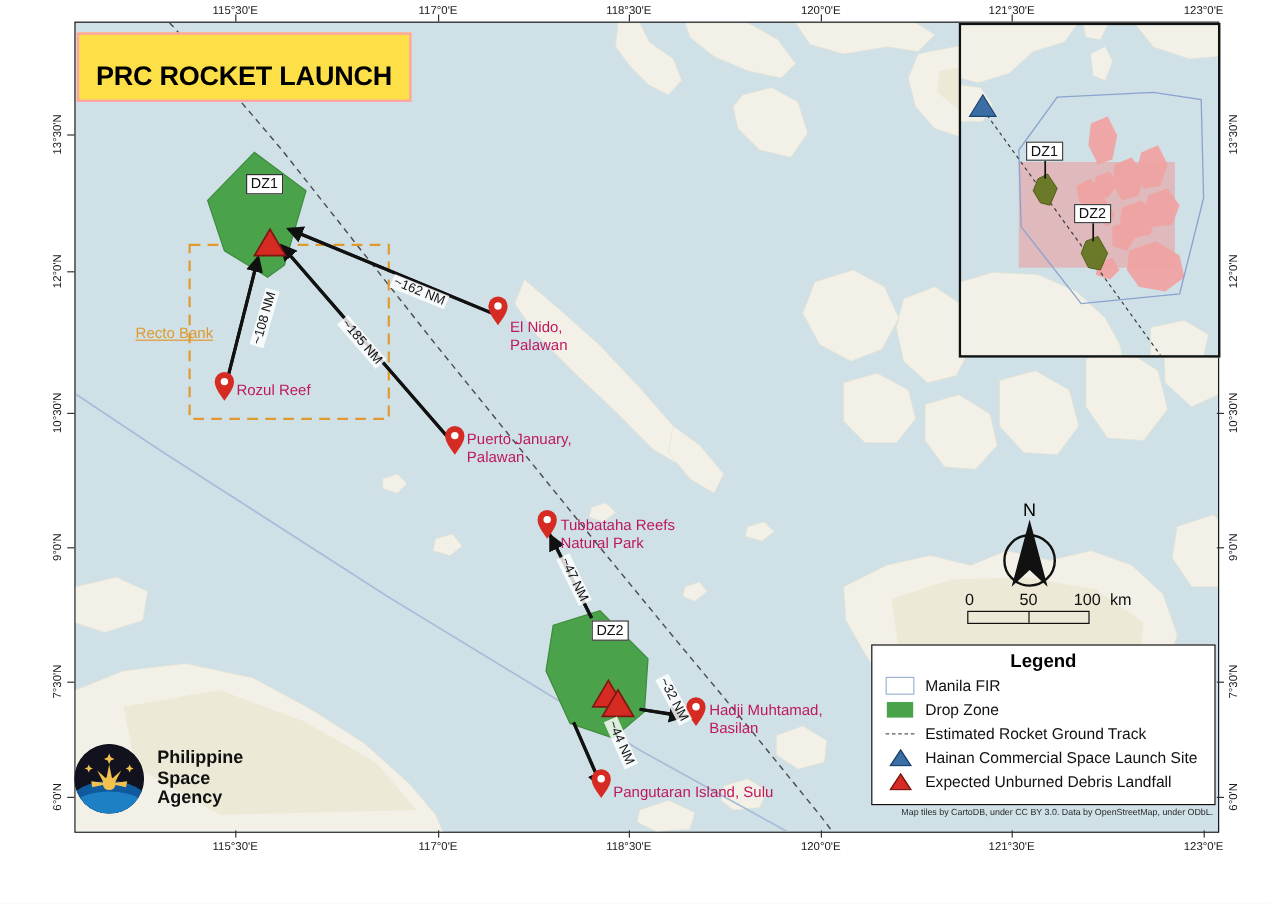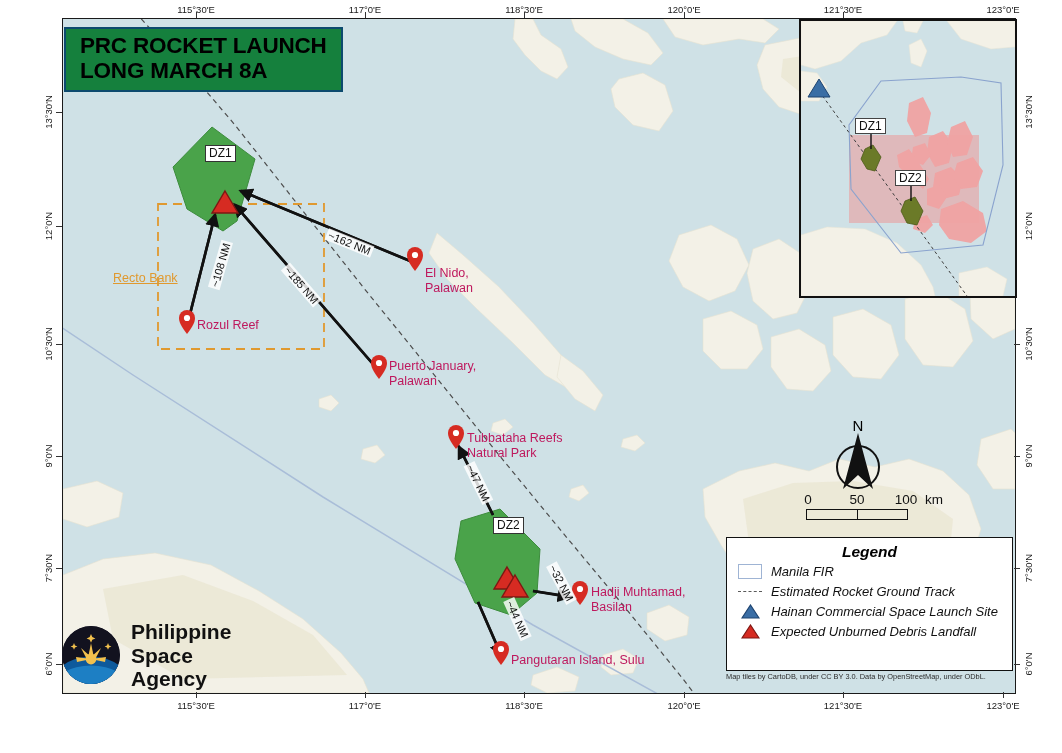--- a/index.html
+++ b/index.html
@@ -13,56 +13,56 @@
   .axis-left{transform-origin:center center;transform:translate(-50%,-50%) rotate(-90deg);}
   .axis-right{transform-origin:center center;transform:translate(-50%,-50%) rotate(-90deg);}
   .tick{position:absolute;background:#333;}
 
   
   #mapframe{position:absolute;left:62px;top:18px;width:952px;height:674px;
             border:1.5px solid #1a1a1a;overflow:hidden;background:#cfe1e6;}
   #mapcanvas{position:absolute;left:0;top:0;width:952px;height:674px;}
 
   
-  #titlebox{position:absolute;left:64px;top:27px;background:#15803d;
-            border:2px solid #0c4a6e;padding:4px 14px 7px 14px;z-index:40;}
+  #titlebox{position:absolute;left:64px;top:27px;background:#fde047;
+            border:2px solid #fca5a5;padding:22px 14px 7px 14px;z-index:40;}
   #titlebox div{font-size:22.5px;font-weight:bold;color:#000;line-height:1.12;
                 letter-spacing:-0.2px;white-space:nowrap;}
 
   
   #inset{position:absolute;left:799px;top:19px;width:214px;height:275px;
          border:2px solid #111;background:#cfe1e6;overflow:hidden;z-index:35;}
 
   
   #legend{position:absolute;left:726px;top:537px;width:285px;height:132px;
-          background:#fff;border:1.7px solid #111;z-index:40;font-style:italic;}
+          background:#fff;border:1.7px solid #111;z-index:40;}
   #legend h3{margin:0;padding:5px 0 3px 0;text-align:center;font-size:15.5px;font-weight:bold;color:#000;}
   .lg-row{display:flex;align-items:flex-start;padding:0 0 0 10px;height:20px;}
   .lg-sym{width:26px;height:15px;margin-right:8px;flex:0 0 26px;display:flex;align-items:center;justify-content:center;}
   .lg-txt{font-size:13px;color:#111;white-space:nowrap;}
   .sw-fir{width:22px;height:13px;background:#fff;border:1.2px solid #9fb4d4;}
   .sw-dz{width:22px;height:13px;background:#4aa34a;}
   .sw-line{width:24px;border-top:1.4px dashed #5a5a5a;}
-  #attrib{position:absolute;left:726px;top:672px;width:285px;text-align:left;
+  #attrib{position:absolute;left:726px;top:672px;width:285px;text-align:right;
           font-size:7.4px;color:#2a2a2a;z-index:40;white-space:nowrap;}
 
   
   #compass{position:absolute;left:828px;top:418px;z-index:38;text-align:center;}
   #compass .nlab{font-size:15px;color:#000;line-height:1;margin-bottom:-2px;}
   #scalebar{position:absolute;left:806px;top:492px;z-index:38;}
   #scalebar .nums{display:flex;font-size:13.5px;color:#111;position:relative;height:17px;}
   #scalebar .nums span{position:absolute;transform:translateX(-50%);}
   #scalebar .bar{position:relative;width:100px;height:9px;border:1.4px solid #111;display:flex;}
   #scalebar .bar i{flex:1;border-right:1.4px solid #111;}
   #scalebar .bar i:last-child{border-right:none;}
 
   
   #logo{position:absolute;left:62px;top:620px;display:flex;align-items:center;z-index:38;}
   #logo .mark{width:58px;height:58px;border-radius:50%;overflow:hidden;position:relative;background:#1b1b2b;}
-  #logo .words{margin-left:11px;font-size:21px;font-weight:bold;color:#111;line-height:1.12;}
+  #logo .words{margin-left:11px;font-size:15px;font-weight:bold;color:#111;line-height:1.12;}
 
   
   #caption{position:absolute;left:0;top:726px;width:1062px;text-align:center;
            font-size:14px;font-weight:bold;font-style:italic;color:#16202e;}
 
   
   .mlabel{position:absolute;font-size:12.5px;color:#be185d;line-height:1.16;
           white-space:pre;z-index:25;pointer-events:none;}
   .dzlabel{position:absolute;font-size:12px;color:#111;background:#fff;
            border:1px solid #333;padding:0 3px;z-index:26;line-height:1.25;}
@@ -241,21 +241,20 @@
     <div class="distlab" style="left:133px;top:240px;transform:rotate(-74deg);">~108 NM</div>
     <div class="distlab" style="left:214px;top:260px;transform:rotate(49deg);">~185 NM</div>
     <div class="distlab" style="left:262px;top:218px;transform:rotate(22deg);">~162 NM</div>
     <div class="distlab" style="left:394px;top:458px;transform:rotate(64deg);">~47 NM</div>
     <div class="distlab" style="left:477px;top:558px;transform:rotate(62deg);">~32 NM</div>
     <div class="distlab" style="left:433px;top:594px;transform:rotate(66deg);">~44 NM</div>
   </div>
 
   <div id="titlebox">
     <div>PRC ROCKET LAUNCH</div>
-    <div>LONG MARCH 8A</div>
   </div>
 
   <div id="inset">
     <svg viewBox="0 0 214 275" width="214" height="275">
       <rect x="0" y="0" width="214" height="275" fill="#cfe1e6"></rect>
 
       <g fill="#f3f1e7" stroke="#e8e4d4" stroke-width="0.5">
         <path d="M0,0 L96,0 L86,14 L60,22 L40,40 L14,48 L0,44 Z"></path>
         <path d="M0,50 L16,52 L26,66 L18,80 L0,80 Z"></path>
         <path d="M102,0 L122,0 L116,12 L104,10 Z"></path>
@@ -299,20 +298,26 @@
   <div id="legend">
     <h3>Legend</h3>
 
     <div class="lg-row">
       <span class="lg-sym">
           <span class="sw-fir"></span>
         </span>
       <span class="lg-txt">Manila FIR</span>
     </div>
 
+    <div class="lg-row">
+      <span class="lg-sym">
+          <span class="sw-dz"></span>
+        </span>
+      <span class="lg-txt">Drop Zone</span>
+    </div>
 
     <div class="lg-row">
       <span class="lg-sym">
           <span class="sw-line"></span>
         </span>
       <span class="lg-txt">Estimated Rocket Ground Track</span>
     </div>
 
     <div class="lg-row">
       <span class="lg-sym">

